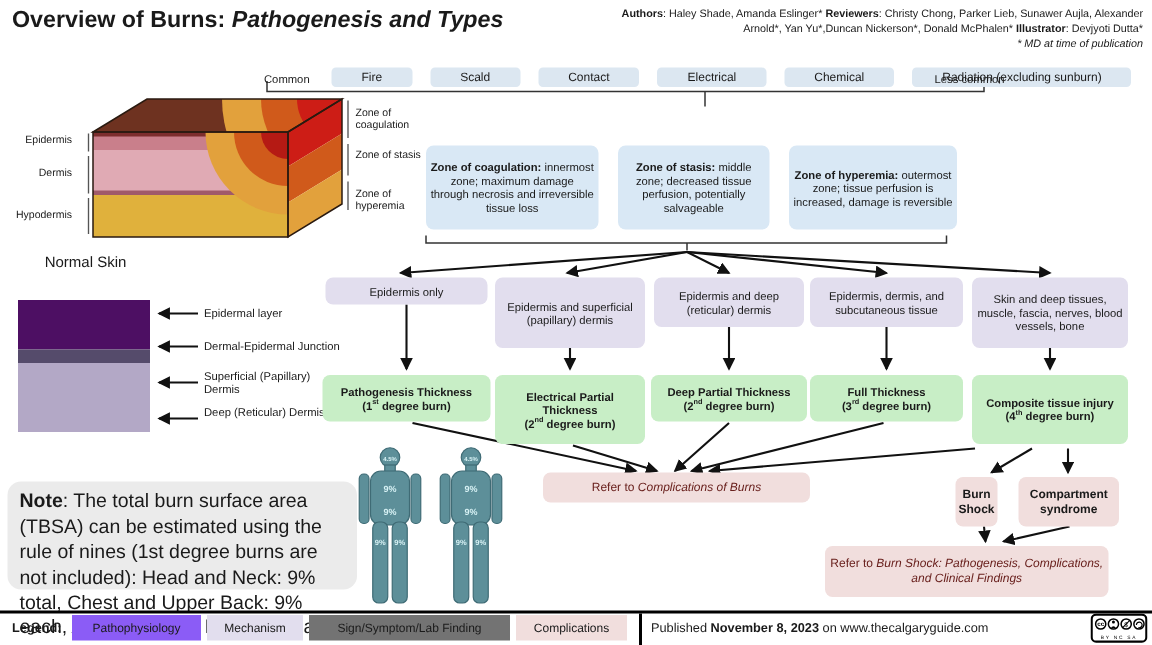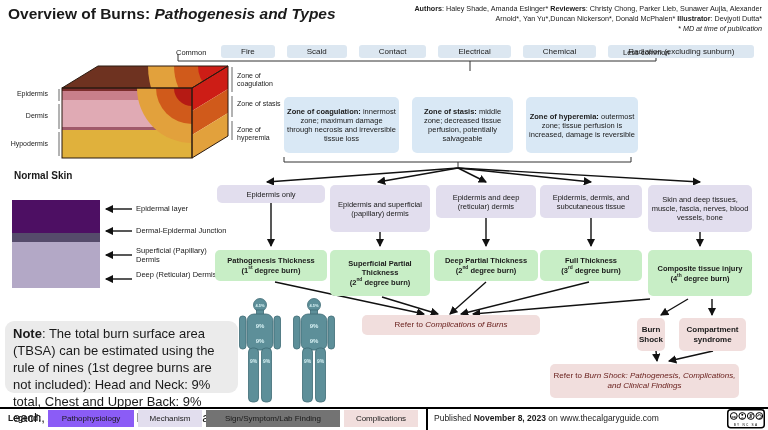--- a/index.html
+++ b/index.html
@@ -138,21 +138,21 @@
     <polygon points="142,32 178,10 178,80 142,102" fill="none" stroke="#2a1a10" stroke-width="1"></polygon>
     <rect x="12" y="32" width="130" height="70" fill="none" stroke="#2a1a10" stroke-width="1"></rect>
   </svg>
   <div class="abs tiny" style="left:2px;top:90px;width:46px;text-align:right">Epidermis</div>
   <div class="abs tiny" style="left:2px;top:112px;width:46px;text-align:right">Dermis</div>
   <div class="abs tiny" style="left:2px;top:140px;width:46px;text-align:right">Hypodermis</div>
   <div class="abs tiny" style="left:237px;top:72px;width:52px">Zone of coagulation</div>
   <div class="abs tiny" style="left:237px;top:100px;width:52px">Zone of stasis</div>
   <div class="abs tiny" style="left:237px;top:126px;width:52px">Zone of hyperemia</div>
 
-  <div class="abs" style="left:14px;top:170px;width:86px;text-align:left;font-weight:bold;font-size:10px;line-height:1.15">Normal Skin</div>
+  <div class="abs" style="left:14px;top:170px;width:86px;text-align:center;font-weight:normal;font-size:10px;line-height:1.15">Normal Skin</div>
   <div class="abs" style="left:12px;top:200px;width:88px">
     <div style="height:33px;background:#4d0f63"></div>
     <div style="height:9px;background:#554b6b"></div>
     <div style="height:46px;background:#b3a8c6"></div>
   </div>
   <div class="abs nslabel" style="left:136px;top:204px;width:110px">Epidermal layer</div>
   <div class="abs nslabel" style="left:136px;top:226px;width:110px">Dermal-Epidermal Junction</div>
   <div class="abs nslabel" style="left:136px;top:246px;width:92px">Superficial (Papillary) Dermis</div>
   <div class="abs nslabel" style="left:136px;top:270px;width:92px">Deep (Reticular) Dermis</div>
 
@@ -163,21 +163,21 @@
   <div class="abs box lav" style="left:217px;top:185px;width:108px;height:18px">Epidermis only</div>
   <div class="abs box lav" style="left:436px;top:185px;width:100px;height:33px">Epidermis and deep (reticular) dermis</div>
   <div class="abs box lav" style="left:330px;top:185px;width:100px;height:47px">Epidermis and superficial (papillary) dermis</div>
   <div class="abs box lav" style="left:540px;top:185px;width:102px;height:33px">Epidermis, dermis, and subcutaneous tissue</div>
   <div class="abs box lav" style="left:648px;top:185px;width:104px;height:47px">Skin and deep tissues, muscle, fascia, nerves, blood vessels, bone</div>
 
   <div class="abs box green" style="left:215px;top:250px;width:112px;height:31px">
     <div><span>Pathogenesis Thickness</span><br><span>(1</span><sup>st</sup><span> degree burn)</span></div>
   </div>
   <div class="abs box green" style="left:330px;top:250px;width:100px;height:46px">
-    <div><span>Superficial Partial Thickness</span><br><span>(2</span><sup>nd</sup><span> degree burn)</span></div>
+    <div><span>Electrical Partial Thickness</span><br><span>(2</span><sup>nd</sup><span> degree burn)</span></div>
   </div>
   <div class="abs box green" style="left:434px;top:250px;width:104px;height:31px">
     <div><span>Deep Partial Thickness</span><br><span>(2</span><sup>nd</sup><span> degree burn)</span></div>
   </div>
   <div class="abs box green" style="left:540px;top:250px;width:102px;height:31px">
     <div><span>Full Thickness</span><br><span>(3</span><sup>rd</sup><span> degree burn)</span></div>
   </div>
   <div class="abs box green" style="left:648px;top:250px;width:104px;height:46px">
     <div><span>Composite tissue injury</span><br><span>(4</span><sup>th</sup><span> degree burn)</span></div>
   </div>

